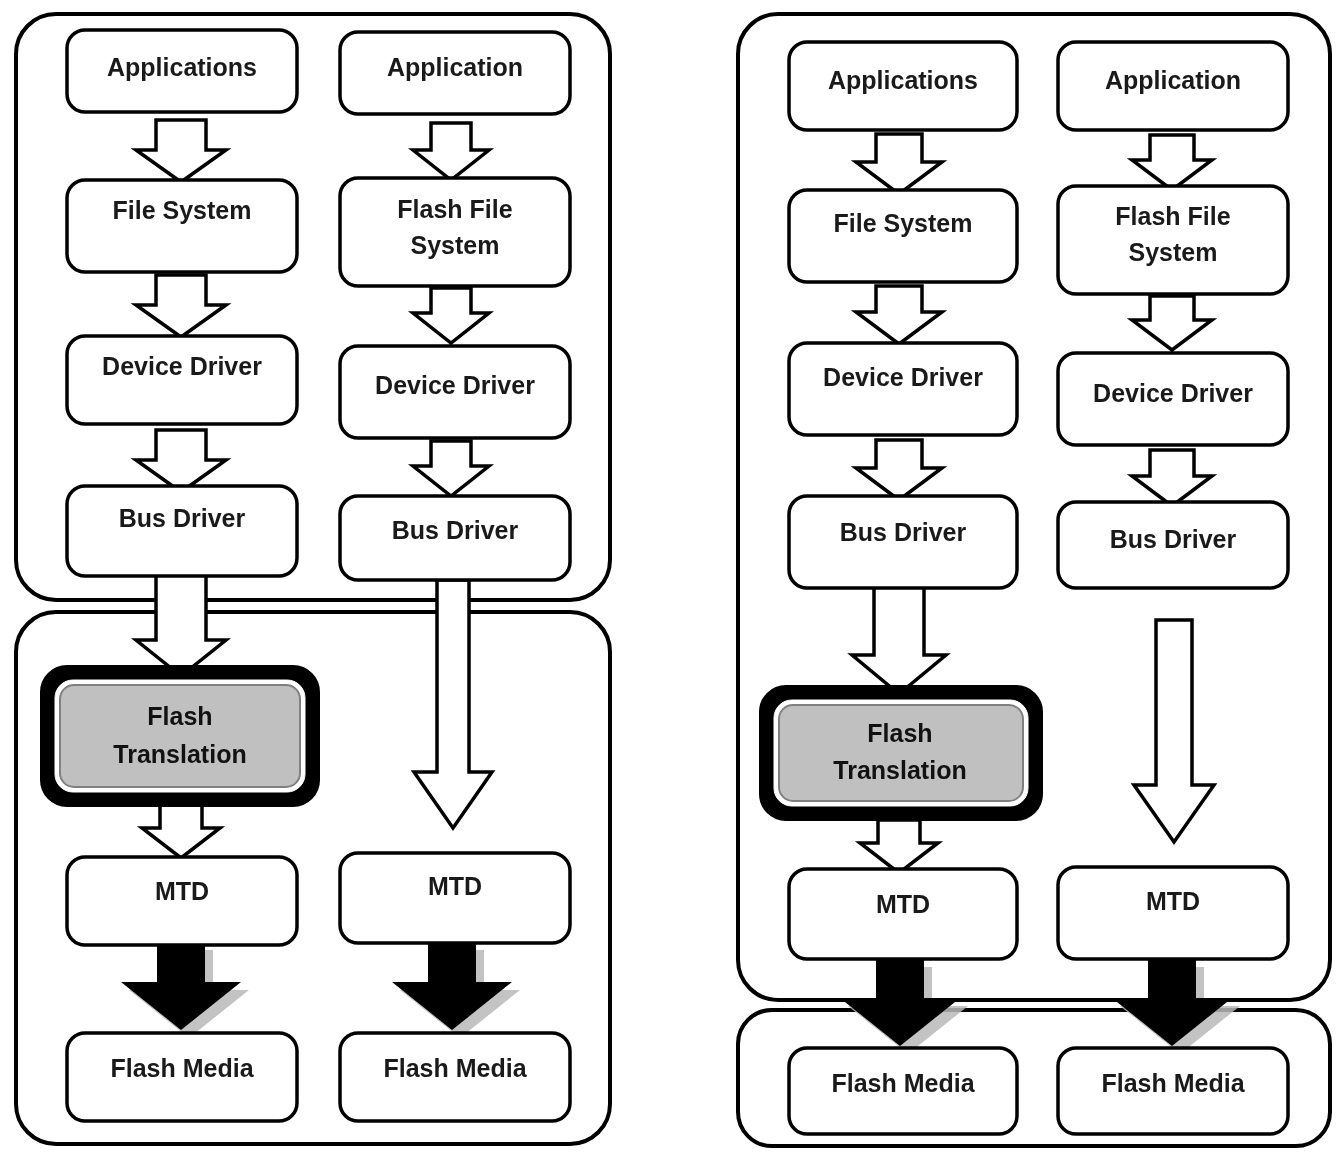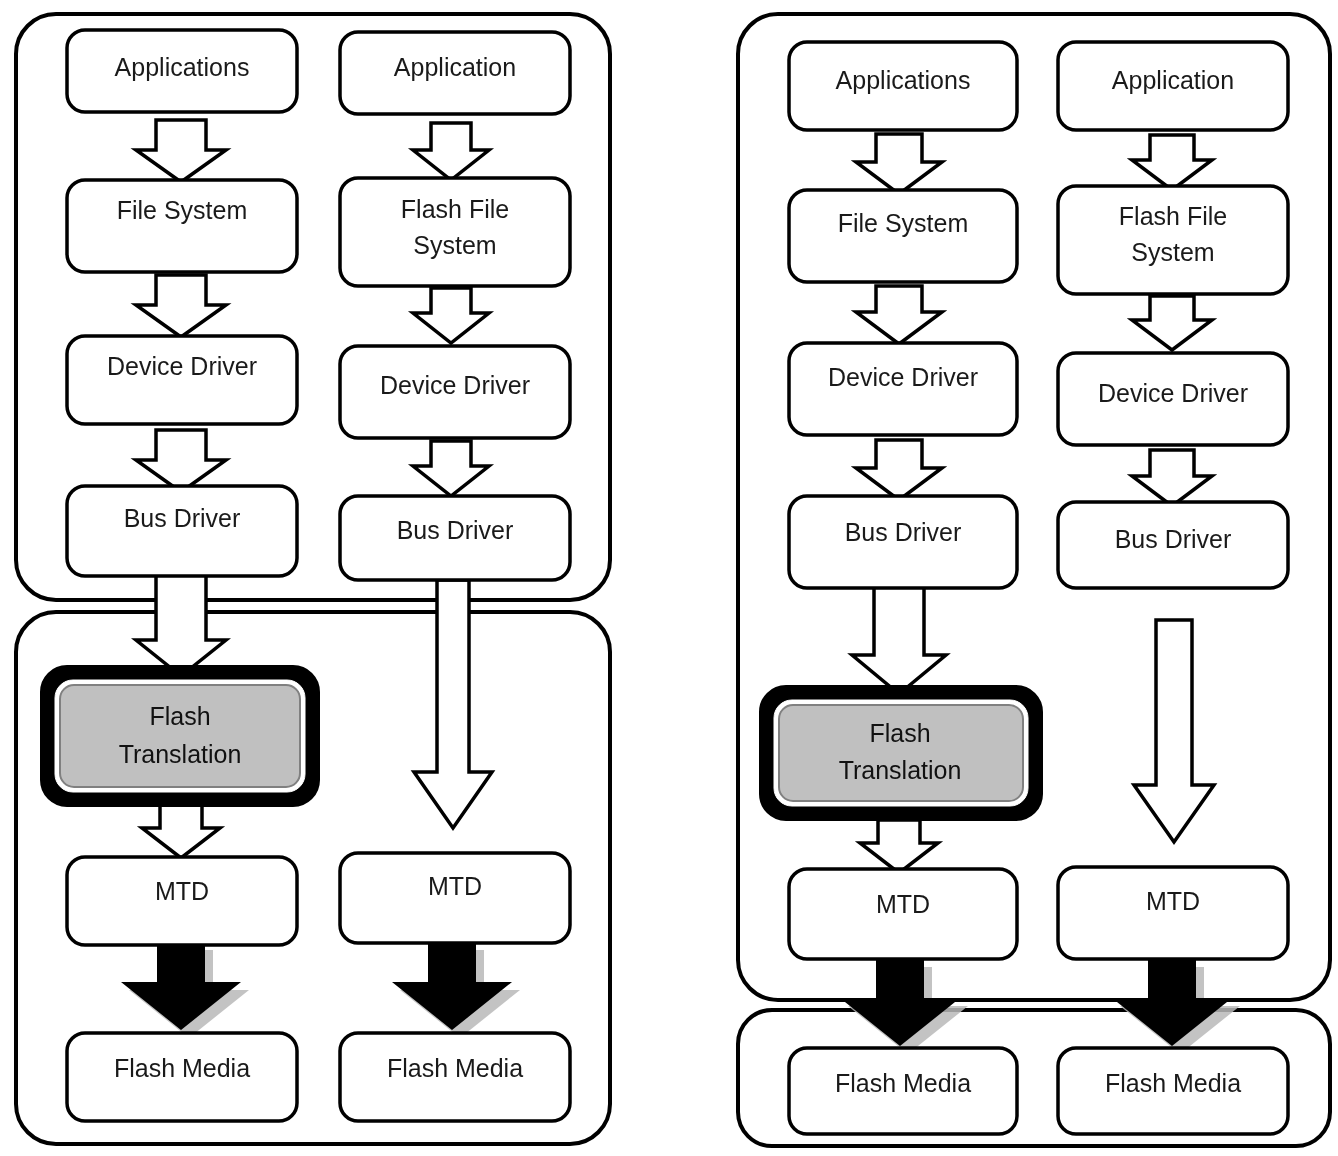--- a/index.html
+++ b/index.html
@@ -11,20 +11,21 @@
     width: 1338px;
     height: 1156px;
     font-family: "Liberation Sans", sans-serif;
     overflow: hidden;
   }
   #stage {
     position: relative;
     width: 1338px;
     height: 1156px;
     background: #ffffff;
+    font-weight: bold;
   }
   svg.diagram {
     position: absolute;
     top: 0;
     left: 0;
     width: 1338px;
     height: 1156px;
   }
   .panel-rect {
     fill: #ffffff;

